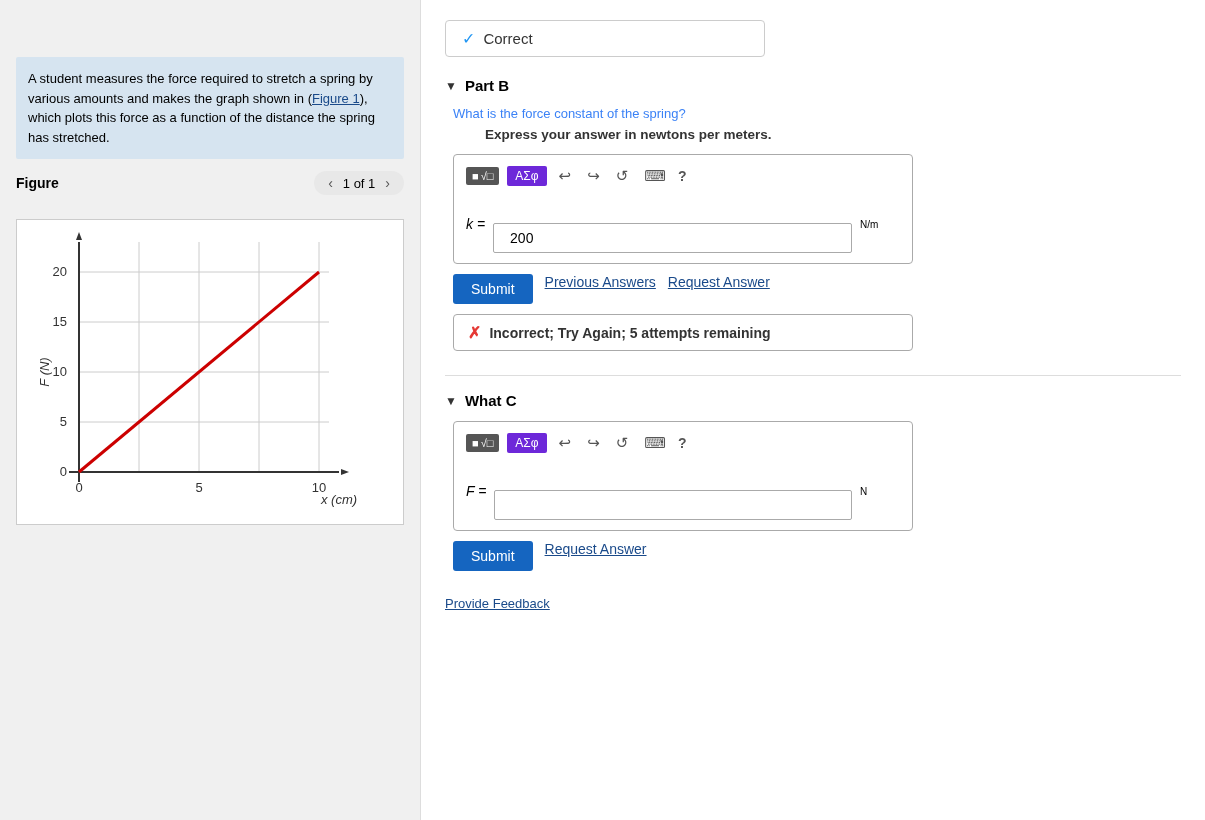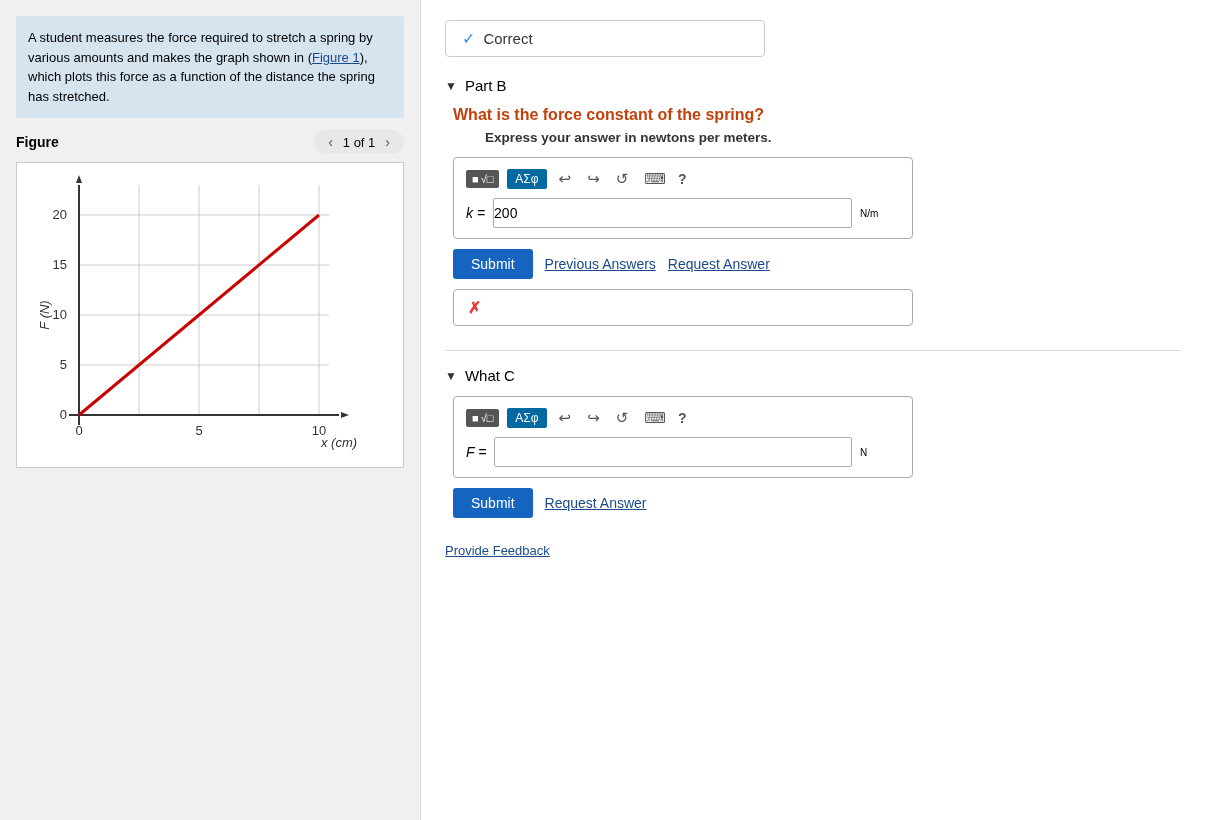--- a/index.html
+++ b/index.html
@@ -13,40 +13,41 @@
     }
 
     .left-panel {
       width: 420px;
       min-width: 420px;
       background: #f0f0f0;
       padding: 16px;
       display: flex;
       flex-direction: column;
       gap: 12px;
+      margin-top: 41px;
     }
 
     .problem-text {
       background: #d6e4f0;
       padding: 12px;
       font-size: 13px;
       line-height: 1.5;
       border-radius: 2px;
     }
 
     .problem-text a {
       color: #1a4a8a;
       text-decoration: underline;
     }
 
     .figure-area {
       flex: 1;
       display: flex;
       flex-direction: column;
-      gap: 8px;
+      gap: 24px;
     }
 
     .figure-nav {
       display: flex;
       align-items: center;
       justify-content: space-between;
     }
 
     .figure-label {
       font-weight: bold;
@@ -122,33 +123,32 @@
       margin-bottom: 12px;
       cursor: pointer;
     }
 
     .part-arrow {
       color: #333;
       font-size: 12px;
     }
 
     .part-title {
-      font-weight: normal;
+      font-weight: bold;
       font-size: 15px;
     }
 
     .part-content {
       padding-left: 8px;
     }
 
     .question-text {
-      font-size: 16px;
+      font-size: 13px;
       margin-bottom: 6px;
-      color: #c2410c;
-      font-weight: bold;
+      color: #3b82f6;
     }
 
     .express-text {
       font-size: 13.5px;
       font-weight: bold;
       margin-bottom: 12px;
       color: #333;
       padding-left: 32px;
     }
 
@@ -174,21 +174,21 @@
       padding: 3px 6px;
       font-size: 11px;
       cursor: pointer;
       border-radius: 2px;
       display: flex;
       align-items: center;
       gap: 2px;
     }
 
     .toolbar-btn-outlined {
-      background: #0369a1;
+      background: #6d28d9;
       color: white;
       border: none;
       padding: 3px 8px;
       font-size: 12px;
       cursor: pointer;
       border-radius: 2px;
     }
 
     .toolbar-icon {
       background: none;
@@ -217,34 +217,35 @@
     .k-label {
       font-size: 14px;
       font-style: italic;
       white-space: nowrap;
     }
 
     .answer-input {
       flex: 1;
       border: 1px solid #aaa;
       border-radius: 2px;
-      padding: 6px 0;
+      padding: 6px 16px;
       font-size: 14px;
       outline: none;
+      margin-top: 28px;
     }
 
     .unit-label {
       font-size: 10px;
       white-space: nowrap;
       min-width: 40px;
     }
 
     .button-row {
       display: flex;
-      align-items: center;
+      align-items: flex-start;
       gap: 12px;
       margin-bottom: 10px;
     }
 
     .submit-btn {
       background: #1565c0;
       color: white;
       border: none;
       padding: 7px 18px;
       font-size: 14px;
@@ -397,20 +398,21 @@
       </div>
 
       <div class="button-row">
         <button class="submit-btn">Submit</button>
         <button class="link-btn">Previous Answers</button>
         <button class="link-btn">Request Answer</button>
       </div>
 
       <div class="incorrect-banner">
         <span class="x-icon">✗</span>
+        <span>Incorrect; Try Again; 5 attempts remaining</span>
       </div>
     </div>
   </div>
 
   <hr class="divider">
 
   <div class="part-section">
     <div class="part-header">
       <span class="part-arrow">▼</span>
       <span class="part-title">What C</span>

